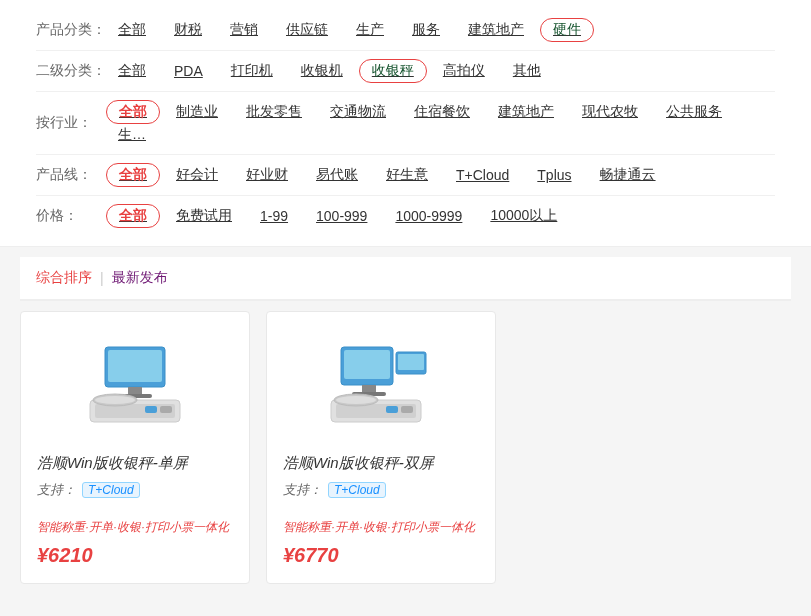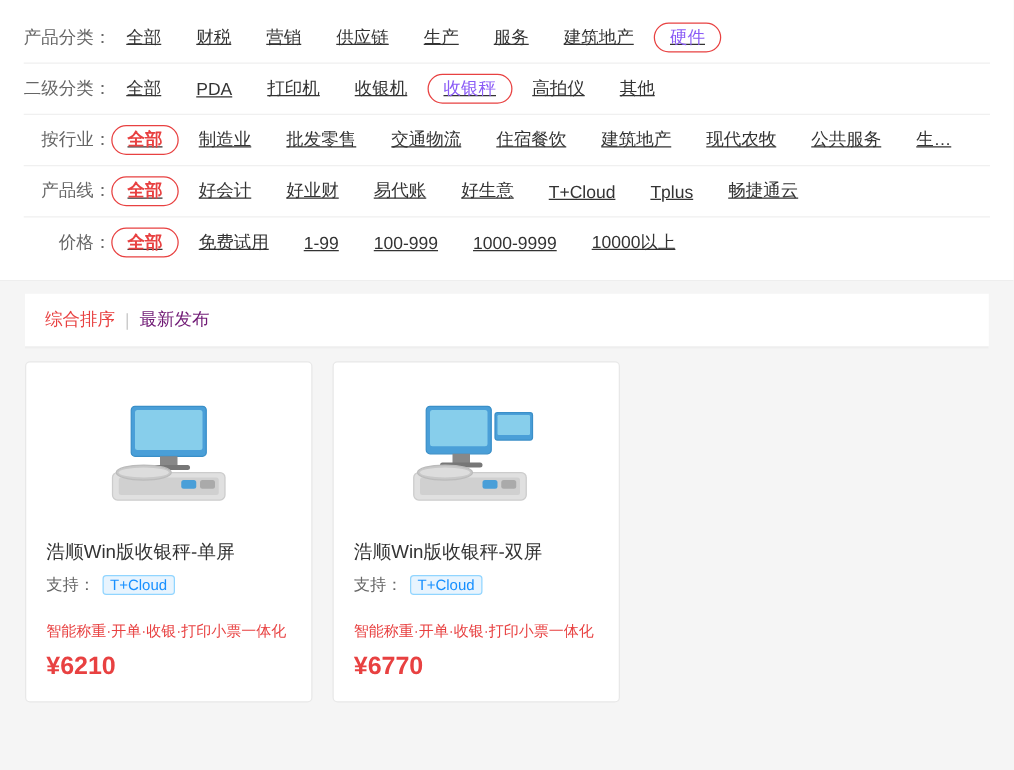--- a/index.html
+++ b/index.html
@@ -1,22 +1,21 @@
 <!DOCTYPE html>
 <html><head>
   <meta charset="utf-8">
   <style>
     * { box-sizing: border-box; margin: 0; padding: 0; }
     body { font-family: 'Microsoft YaHei', Arial, sans-serif; background: #f5f5f5; font-size: 14px; color: #333; }
 
     .filter-section {
       background: #fff;
-      padding: 10px 19px;
+      padding: 10px 36px;
       border-bottom: 1px solid #eee;
-      text-align: right;
     }
 
     .filter-row {
       display: flex;
       align-items: center;
       padding: 8px 0;
       border-bottom: 1px solid #f0f0f0;
     }
 
     .filter-row:last-child {
@@ -42,21 +41,21 @@
       padding: 2px 12px;
       cursor: pointer;
       color: #333;
       font-size: 14px;
       border-radius: 12px;
       margin-right: 4px;
     }
 
     .filter-item.active-red {
       border: 1px solid #e84141;
-      color: #8b5cf6;
+      color: #14532d;
       border-radius: 12px;
     }
 
     .filter-item.active-outline {
       border: 1.5px solid #e84141;
       color: #e84141;
       border-radius: 12px;
       font-weight: bold;
     }
 
@@ -95,20 +94,21 @@
       flex-wrap: wrap;
     }
 
     .product-card {
       background: #fff;
       border-radius: 4px;
       width: 230px;
       padding: 20px 16px 16px 16px;
       cursor: pointer;
       border: 1px solid #e8e8e8;
+      font-style: italic;
     }
 
     .product-image-area {
       display: flex;
       justify-content: center;
       align-items: center;
       height: 110px;
       margin-bottom: 12px;
     }
 

